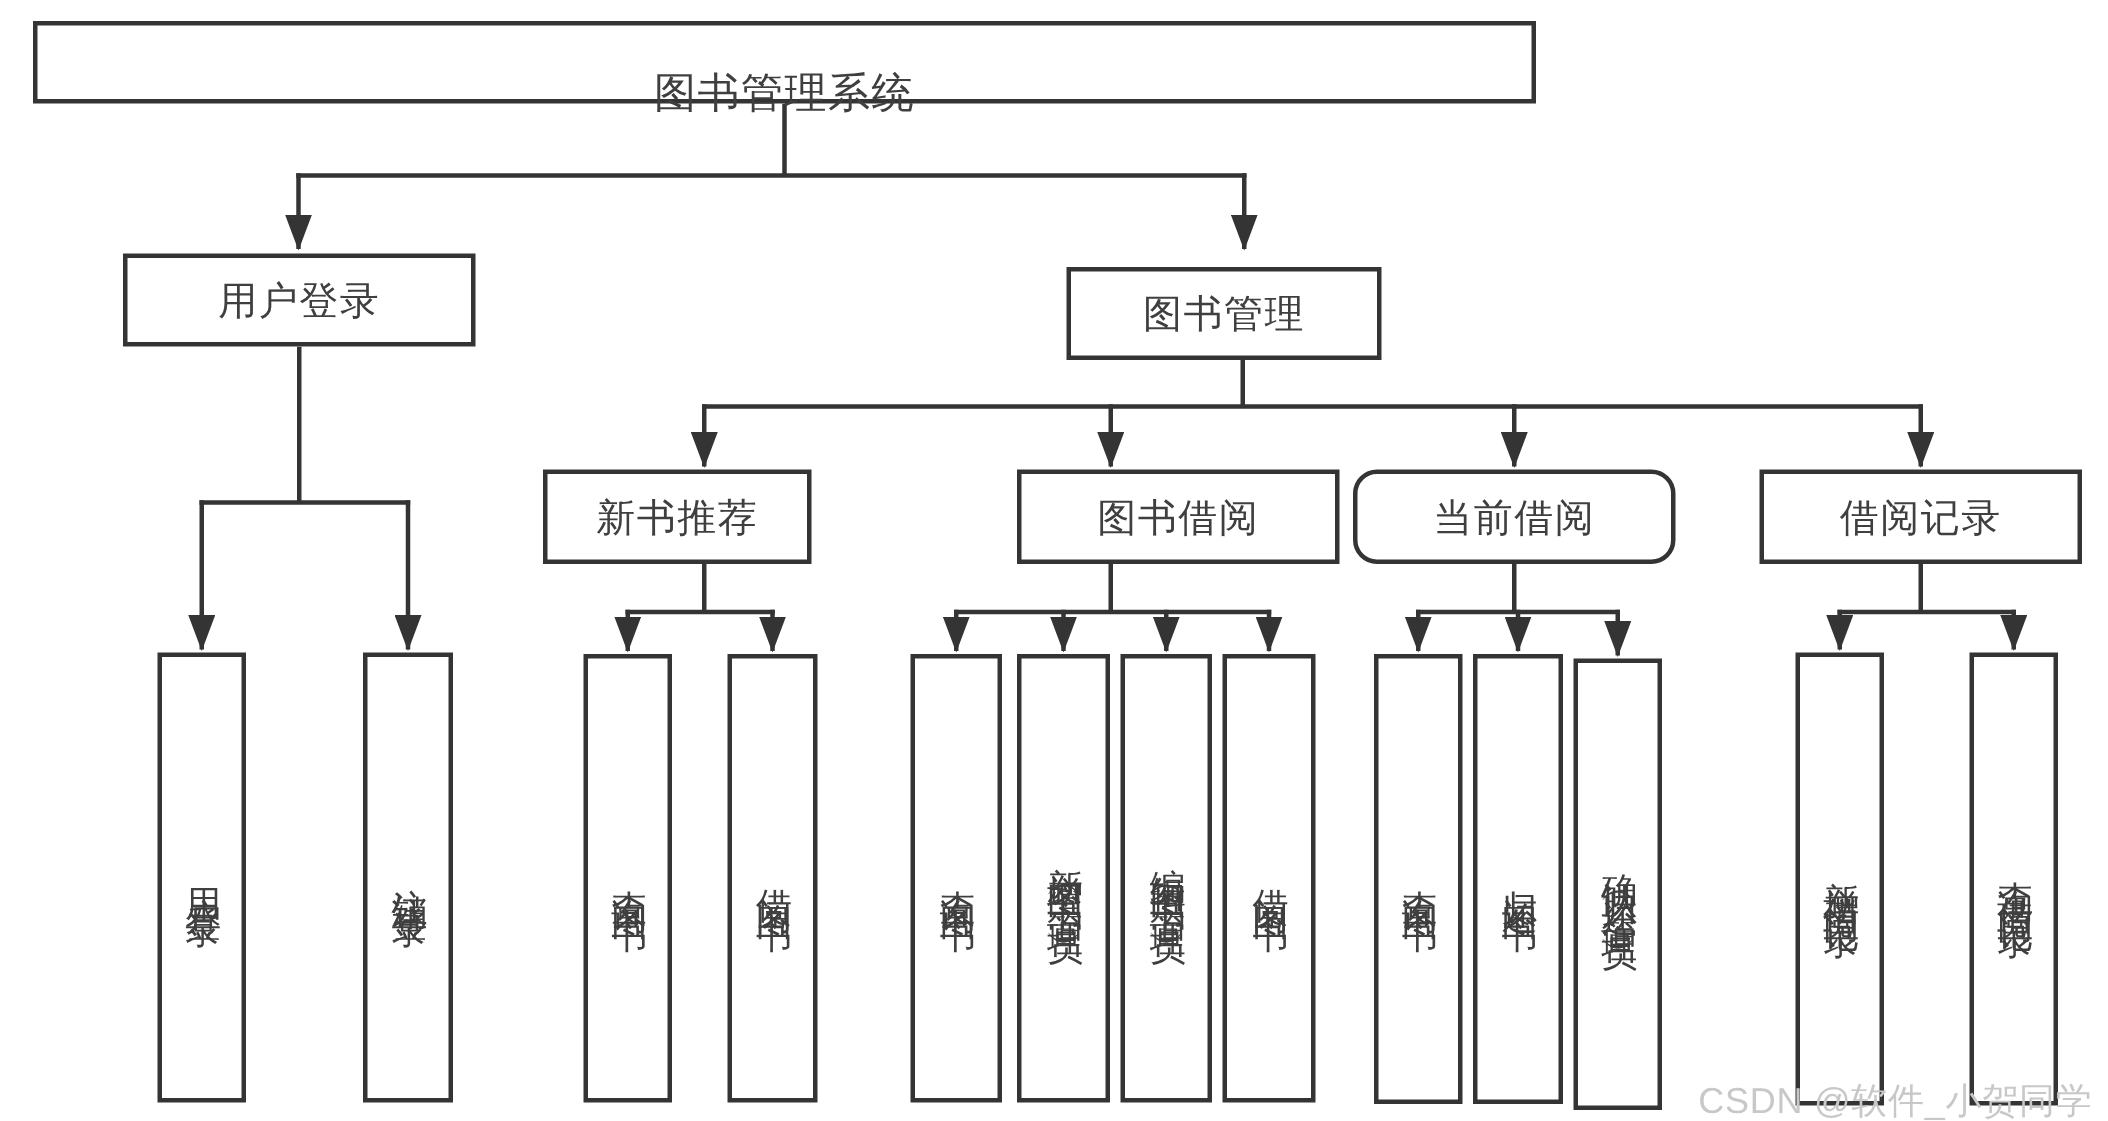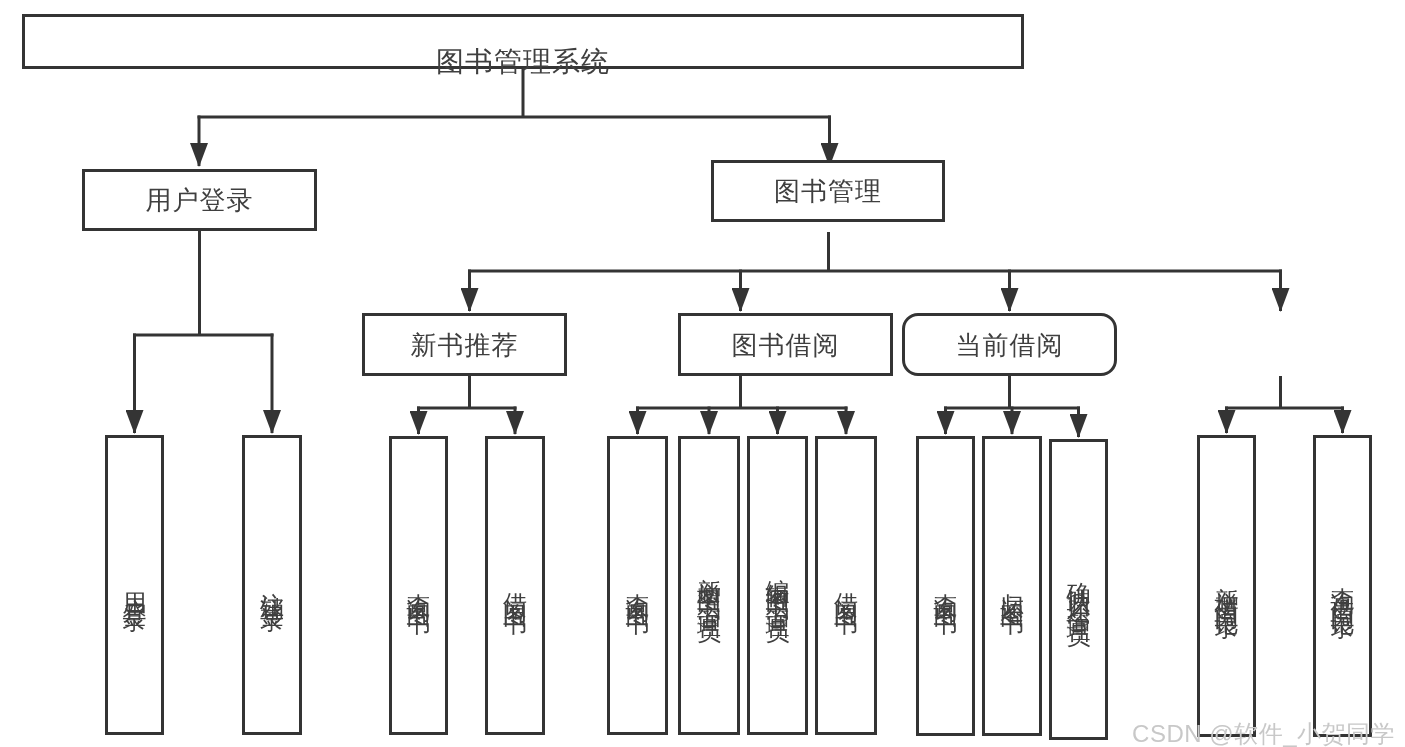--- a/index.html
+++ b/index.html
@@ -86,32 +86,35 @@
     <path marker-end="url(#arrow)" d="M1342.5 406.5 V433"></path>
   </svg>
 
   <div class="box hbox root" style="left:22px;top:14px;width:1002px;height:55px;">
     <span>图书管理系统</span>
   </div>
 
   <div class="box hbox" style="left:82px;top:169px;width:235px;height:62px;">
     <span>用户登录</span>
   </div>
-  <div class="box hbox" style="left:711px;top:160px;width:234px;height:62px;">
+  <div class="box hbox" style="left:711px;top:178px;width:210px;height:62px;">
     <span>图书管理</span>
   </div>
 
-  <div class="box hbox" style="left:362px;top:313px;width:205px;height:63px;">
+  <div class="box hbox" style="left:362px;top:313px;width:179px;height:63px;">
     <span>新书推荐</span>
   </div>
   <div class="box hbox" style="left:633px;top:313px;width:215px;height:63px;margin-left:45px;">
     <span>图书借阅</span>
   </div>
   <div class="box hbox" style="left:902px;top:313px;width:215px;height:63px;border-radius:16px;">
     <span>当前借阅</span>
+  </div>
+  <div class="box hbox" style="left:1173px;top:313px;width:215px;height:63px;">
+    <span>借阅记录</span>
   </div>
 
   <div class="box vbox" style="left:105px;top:435px;width:59px;height:300px;">
     <span>用户登录</span>
   </div>
   <div class="box vbox" style="left:242px;top:435px;width:60px;height:300px;">
     <span>注销登录</span>
   </div>
 
   <div class="box vbox" style="left:389px;top:436px;width:59px;height:299px;">

